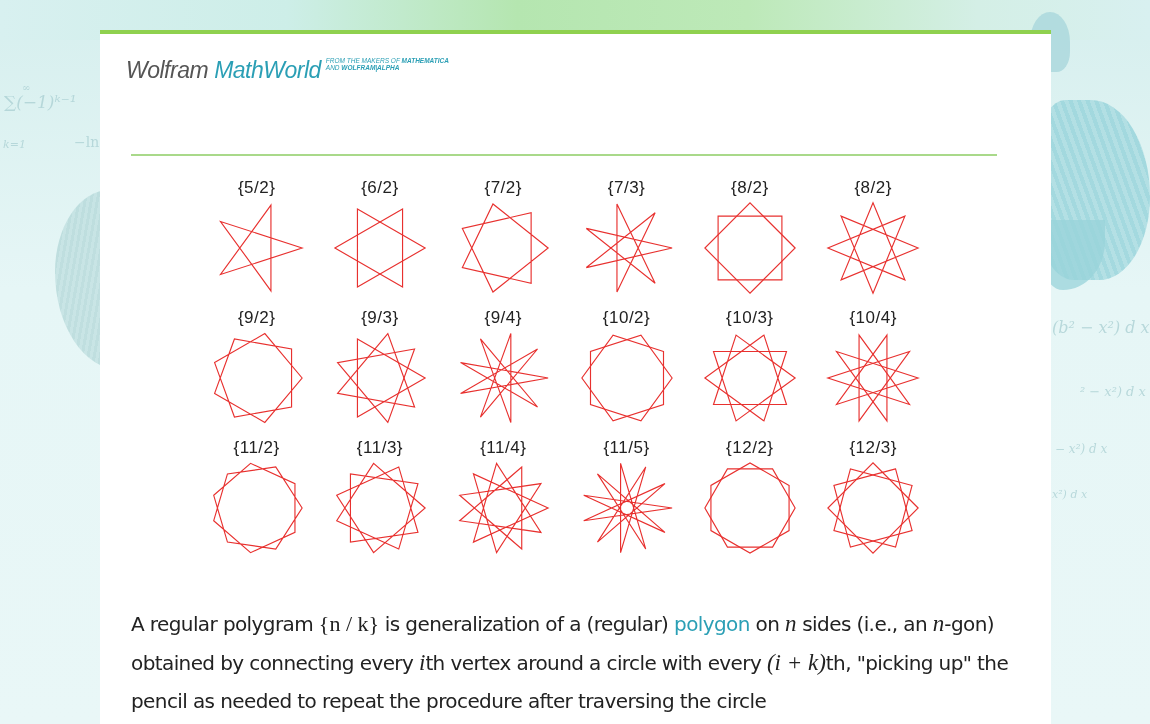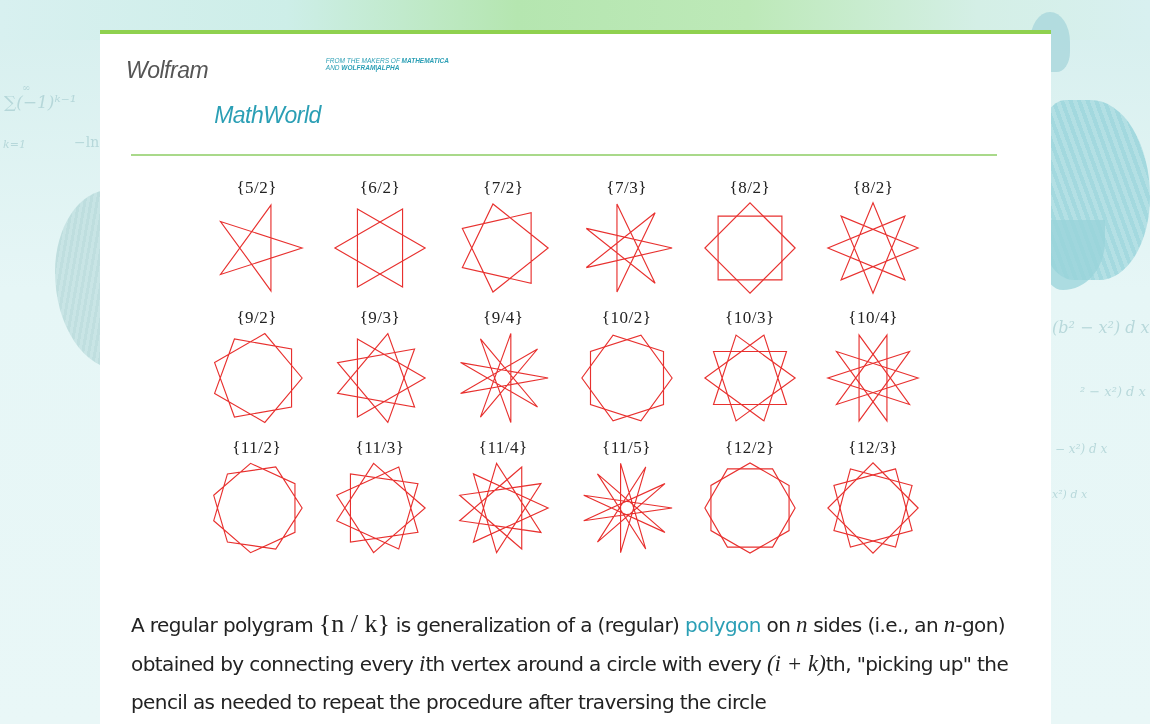--- a/index.html
+++ b/index.html
@@ -37,50 +37,50 @@
     border-radius: 0 0 70% 30%; background: #98d3d9; opacity: 0.75;
   }
   .card {
     position: absolute; left: 100px; top: 30px; width: 951px; height: 700px;
     background: #ffffff; border-top: 4px solid #8fd14f;
   }
   .logo {
     position: absolute; left: 26px; top: 23px; display: flex; align-items: flex-start; font-style: italic;
   }
   .logo-wolfram { font-family: "Liberation Sans", sans-serif; font-size: 23px; color: #555555; letter-spacing: -0.5px; }
-  .logo-mathworld { font-family: "Liberation Sans", sans-serif; font-size: 23px; color: #2b9fb5; margin-left: 6px; letter-spacing: -0.5px; margin-top: 45px; }
+  .logo-mathworld { font-family: "Liberation Sans", sans-serif; font-size: 23px; color: #2b9fb5; margin-left: 6px; letter-spacing: -0.5px; }
   .logo-tag {
     margin-left: 5px; font-family: "Liberation Sans", sans-serif; font-size: 6.5px; line-height: 7px;
     color: #2b9fb5; text-transform: uppercase;
   }
   .logo-tag b { font-weight: bold; }
   .page-title {
     position: absolute; left: 31px; top: 58px; margin: 0;
     font-family: "DejaVu Sans", sans-serif; font-weight: normal; font-size: 45px;
     color: #3a93a8; letter-spacing: -0.5px;
   }
   .title-rule { position: absolute; left: 31px; top: 120px; width: 866px; height: 2px; background: #a9d98a; }
   .grid {
     position: absolute; left: 95px; top: 142px; width: 740px;
     display: grid; grid-template-columns: repeat(6, 123.3px); grid-auto-rows: 130px;
   }
   .cell { display: flex; flex-direction: column; align-items: center; }
   .cell-label {
-    font-family: Liberation Serif, serif; font-size: 17px; color: #222; height: 24px; line-height: 24px;
+    font-family: Liberation Sans, sans-serif; font-size: 17px; color: #222; height: 24px; line-height: 24px;
     letter-spacing: 0.5px;
     text-align: right;
   }
   .cell svg { width: 96px; height: 96px; margin-top: 0; }
   .para {
     position: absolute; left: 31px; top: 571px; width: 880px; margin: 0;
     font-family: "DejaVu Sans", sans-serif; font-size: 20px; line-height: 38.5px; color: #222;
     letter-spacing: -0.6px;
   }
   .para .m { font-family: "Liberation Serif", serif; font-style: italic; font-size: 23px; letter-spacing: 0; }
-  .para .mu { font-family: "Liberation Serif", serif; font-size: 26px; letter-spacing: 0; }
+  .para .mu { font-family: "Liberation Serif", serif; font-size: 22px; letter-spacing: 0; }
   .para a { color: #2b9fb5; text-decoration: none; }
 </style>
 </head>
 <body>
 
 <div class="bg-top"></div>
 <div class="bg-shape-left"></div>
 <div class="bg-shape-right1"></div>
 <div class="bg-shape-right2"></div>
 <div class="bg-shape-right3"></div>

